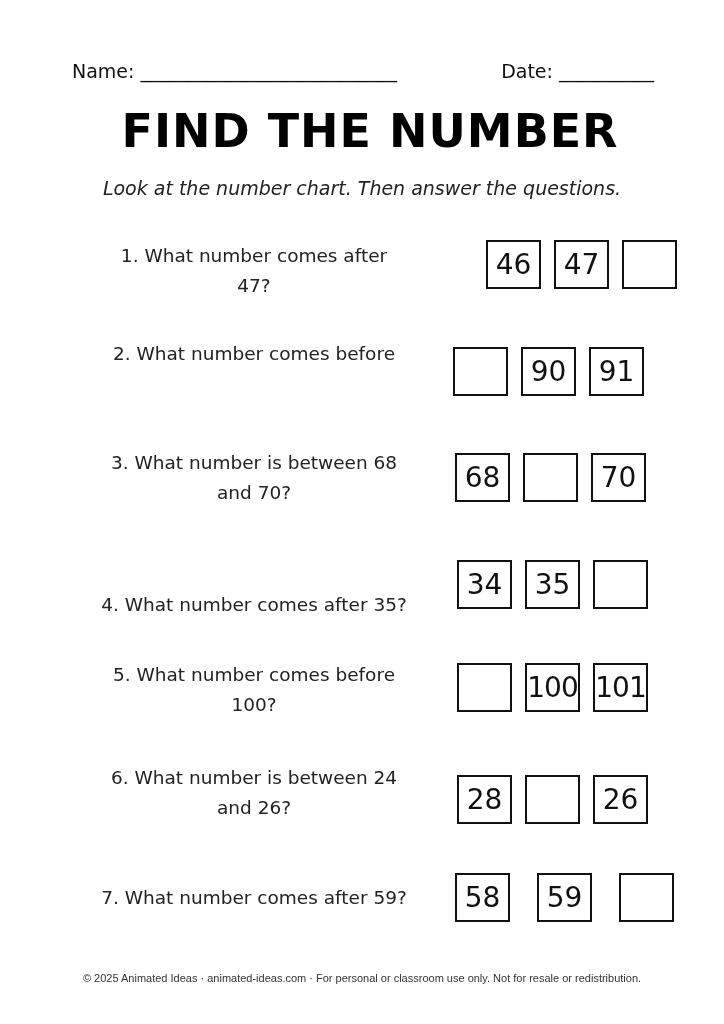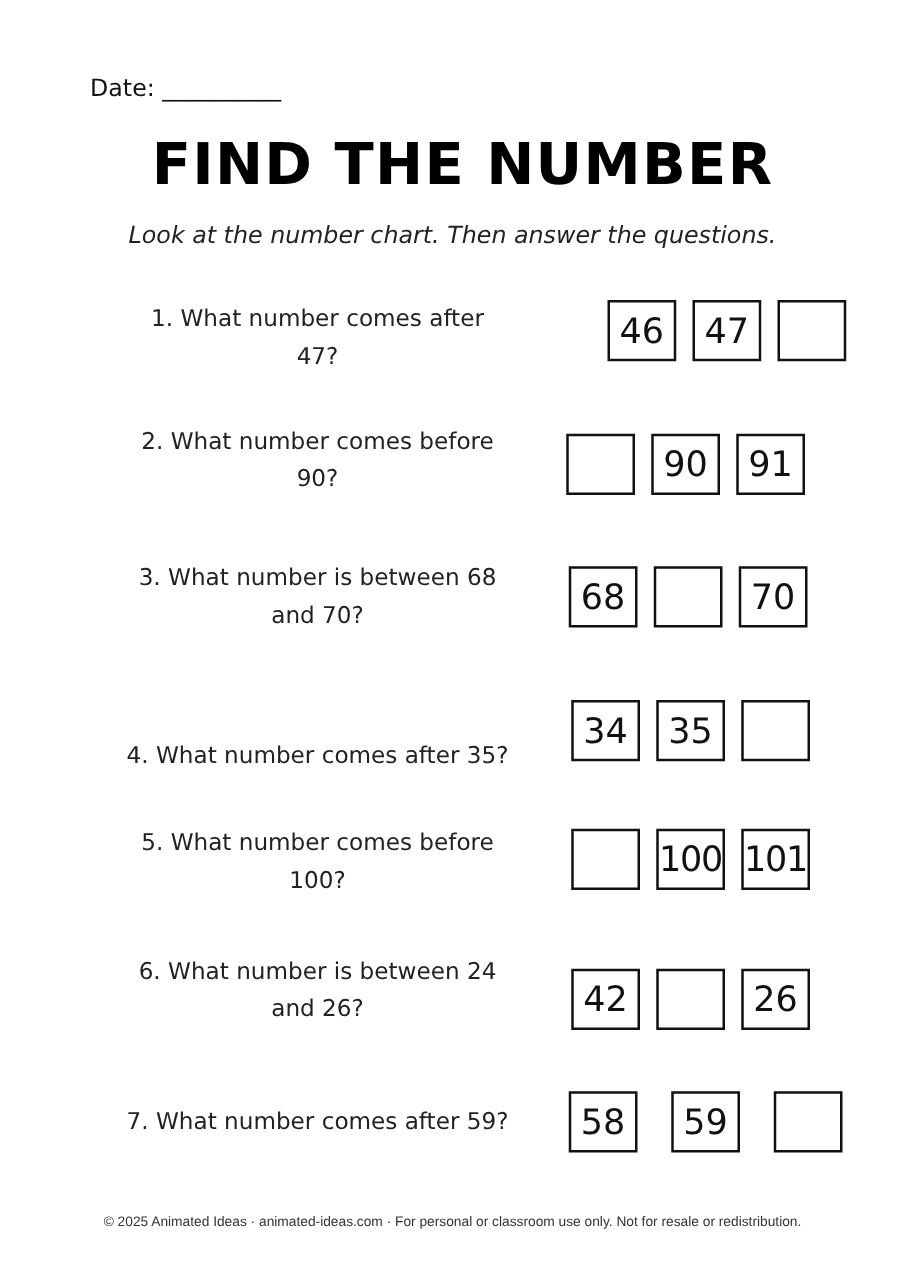--- a/index.html
+++ b/index.html
@@ -34,39 +34,39 @@
     .box.wide { letter-spacing: -1px; }
     .footer {
       position: absolute; top: 972px; left: 0; right: 0; text-align: center;
       font-family: "Liberation Sans", sans-serif; font-size: 11px; color: #333;
     }
   </style>
 </head>
 <body>
 
 <div class="header-line">
+  <span>Name: ___________________________</span>
   <span>Date: __________</span>
 </div>
 
 <div class="title">FIND THE NUMBER</div>
 <div class="instructions">Look at the number chart. Then answer the questions.</div>
 
 <div class="question" style="top:241px;">
   <div>1.    What number comes after</div>
   <div>47?</div>
 </div>
 <div class="boxes" style="top:240px; left:454px;padding-left:32px;">
   <div class="box">46</div>
   <div class="box">47</div>
   <div class="box"></div>
 </div>
 
 <div class="question" style="top:339px;">
   <div>2. What number comes before</div>
-  <div>90?</div>
 </div>
 <div class="boxes" style="top:347px; left:453px;">
   <div class="box"></div>
   <div class="box">90</div>
   <div class="box">91</div>
 </div>
 
 <div class="question" style="top:448px;">
   <div>3. What number is between 68</div>
   <div>and 70?</div>
@@ -94,21 +94,21 @@
   <div class="box"></div>
   <div class="box wide">100</div>
   <div class="box wide">101</div>
 </div>
 
 <div class="question" style="top:763px;">
   <div>6.  What number is between 24</div>
   <div>and 26?</div>
 </div>
 <div class="boxes" style="top:775px; left:457px;">
-  <div class="box">42</div>
+  <div class="box">28</div>
   <div class="box"></div>
   <div class="box">26</div>
 </div>
 
 <div class="question" style="top:883px;">
   <div>7. What number comes after 59?</div>
 </div>
 <div class="boxes" style="top:873px; left:455px;gap:27px;">
   <div class="box">58</div>
   <div class="box">59</div>

